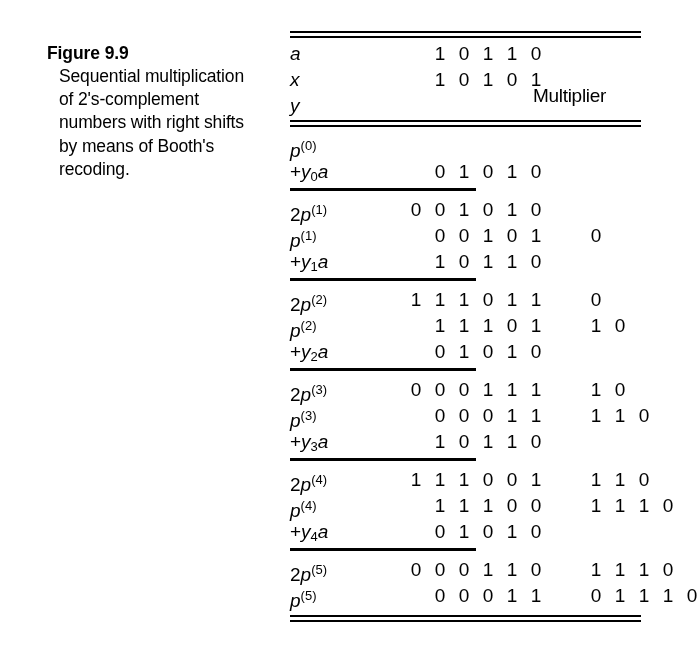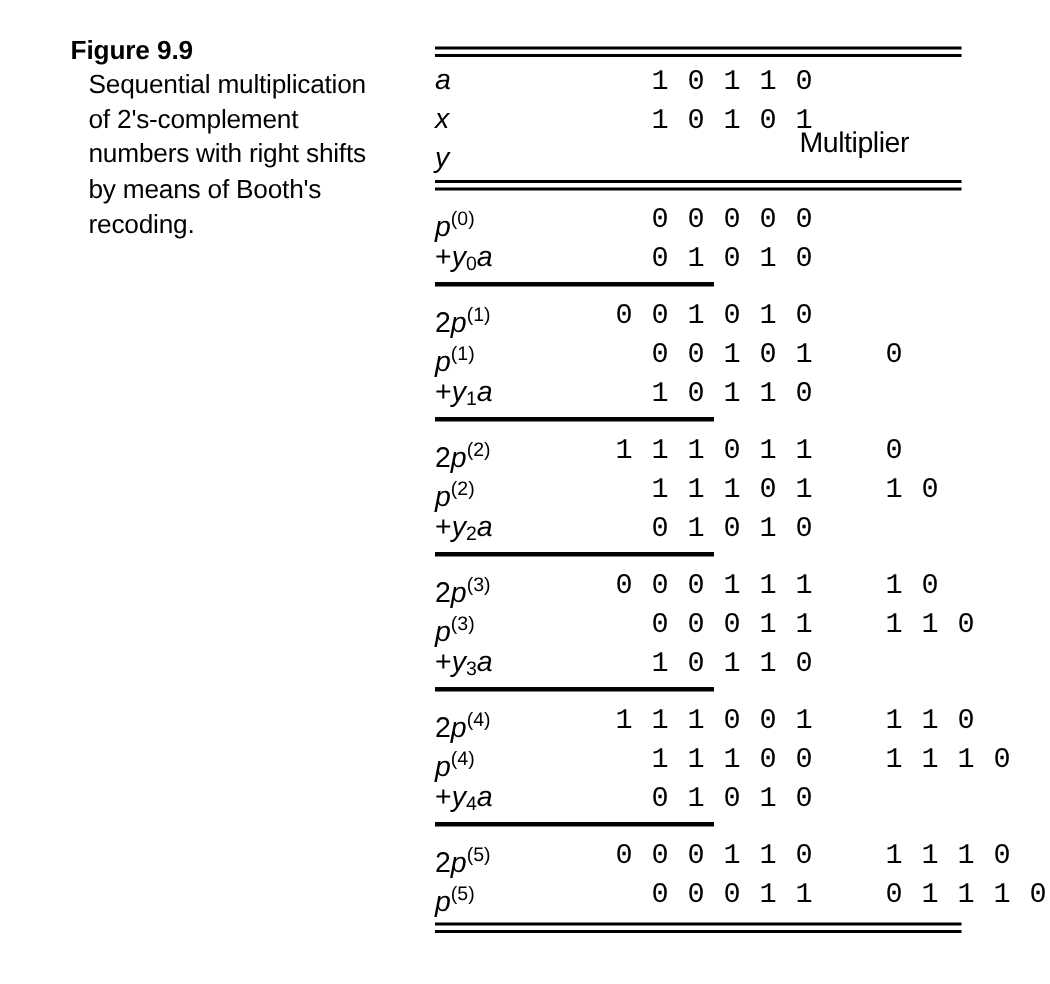--- a/index.html
+++ b/index.html
@@ -13,21 +13,21 @@
     position: relative;
     font-family: "Liberation Sans", sans-serif;
     color: #000000;
     overflow: hidden;
   }
 
   
   #caption-block {
     position: absolute;
     left: 47px;
-    top: 22px;
+    top: 42px;
     width: 215px;
   }
   #caption-title {
     font-size: 17.5px;
     font-weight: bold;
     line-height: 23px;
     letter-spacing: -0.1px;
   }
   #caption-text {
     font-size: 17.5px;
@@ -113,21 +113,20 @@
   }
 
   
   .digits {
     position: absolute;
     top: 0;
     left: 0;
     line-height: 26px;
     font-size: 19px;
     font-style: normal;
-    font-family: Liberation Mono, monospace;
   }
   .digits .cell {
     display: inline-block;
     width: 24px;
     text-align: center;
   }
   .digits .cell.gap { width: 36px; }
   .digits .neg {
     font-size: 13px;
     vertical-align: 6px;
@@ -161,21 +160,20 @@
       </div>
     </div>
 
   <div class="rule-double"></div>
 
   <div id="step-blocks">
       <div>
         <div class="spacer-xs"></div>
         <div class="row">
           <span class="label">p<span class="up">(0)</span></span>
-          <span class="digits" style="left: 138px;"><span class="cell">0</span><span class="cell">0</span><span class="cell">0</span><span class="cell">0</span><span class="cell">0</span></span>
         </div>
         <div class="row">
           <span class="label"><span class="pl">+</span>y<span class="lo">0</span>a</span>
           <span class="digits" style="left: 138px;"><span class="cell">0</span><span class="cell">1</span><span class="cell">0</span><span class="cell">1</span><span class="cell">0</span></span>
         </div>
       </div>
       <div class="rule-single"></div>
       <div>
         <div class="spacer-xs"></div>
         <div class="row">

